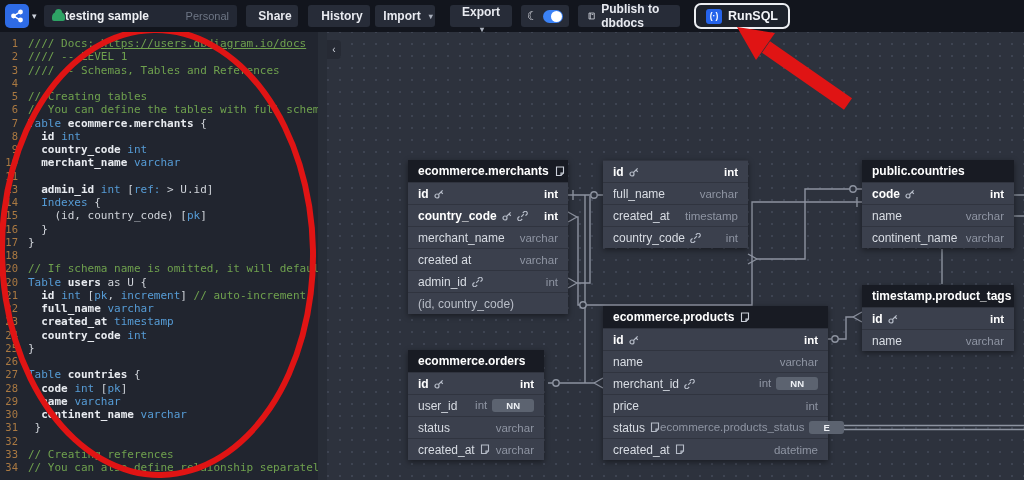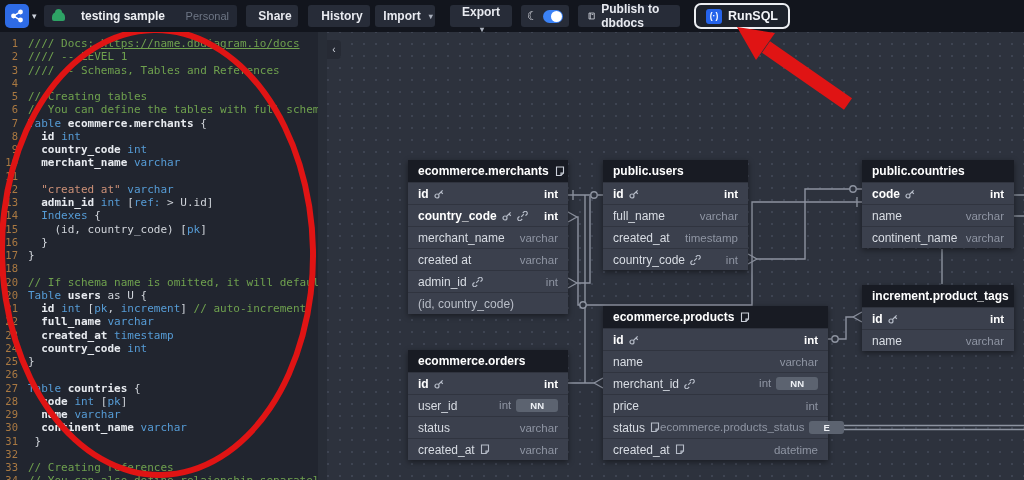--- a/index.html
+++ b/index.html
@@ -7,21 +7,21 @@
     font-family:"Liberation Sans", sans-serif; }
   #app { position:relative; width:1024px; height:480px; }
 
   
   .toolbar { position:absolute; left:0; top:0; width:1024px; height:32px;
     background:#12151d; display:flex; align-items:center; z-index:30; }
   .logo-btn { position:absolute; left:5px; top:4px; width:24px; height:24px;
     background:#2e6be5; border-radius:5px; display:flex; align-items:center; justify-content:center; }
   .logo-caret { position:absolute; left:32px; top:11px; color:#cdd2dc; font-size:9px; }
   .title-pill { position:absolute; left:44px; top:5px; width:193px; height:22px;
-    background:#232834; border-radius:3px; display:flex; align-items:center; padding:0 8px; gap:16px; }
+    background:#232834; border-radius:3px; display:flex; align-items:center; padding:0 8px; gap:0; }
   .cloud-ico { width:13px; height:9px; background:#2ea365; border-radius:5px 5px 2px 2px; position:relative; }
   .cloud-ico:before { content:""; position:absolute; left:3px; top:-3px; width:7px; height:7px;
     background:#2ea365; border-radius:50%; }
   .title-text { color:#eef0f4; font-size:12px; font-weight:bold; flex:1; }
   .title-badge { color:#6e7685; font-size:11px; }
   .tb-btn { position:absolute; top:5px; height:22px; background:#272c38; border-radius:3px;
     color:#e8eaf0; font-size:12px; font-weight:bold; display:flex; align-items:center;
     justify-content:center; gap:6px; padding:8px 10px; }
   .tb-ic { display:inline-flex; color:#d6dae2; }
   .caret-sm { font-size:8px; color:#aab0bc; margin-left:2px; }
@@ -214,23 +214,20 @@
         <div class="row idx">
           <span class="rname">
             <span>(id, country_code)</span>
           </span>
           <span class="rtype">
             <span></span>
           </span>
         </div>
       </div>
       <div class="db-table" style="left: 603px; top: 160px; width: 145px;">
-        <div class="hdr">
-          <span>public.users</span>
-        </div>
         <div class="row pk">
           <span class="rname">
             <span>id</span>
             <span class="f-ico">
               <svg width="10" height="10" viewBox="0 0 10 10">
                 <g stroke="currentColor" stroke-width="1.2" fill="none">
                   <circle cx="3" cy="7" r="2"></circle>
                   <path d="M4.5 5.5 L8.6 1.4 M7 3 L8.8 4.8"></path>
                 </g>
               </svg>
@@ -306,21 +303,21 @@
           <span class="rname">
             <span>continent_name</span>
           </span>
           <span class="rtype">
             <span>varchar</span>
           </span>
         </div>
       </div>
       <div class="db-table" style="left: 862px; top: 285px; width: 152px;">
         <div class="hdr">
-          <span>increment.product_tags</span>
+          <span>timestamp.product_tags</span>
         </div>
         <div class="row pk">
           <span class="rname">
             <span>id</span>
             <span class="f-ico">
               <svg width="10" height="10" viewBox="0 0 10 10">
                 <g stroke="currentColor" stroke-width="1.2" fill="none">
                   <circle cx="3" cy="7" r="2"></circle>
                   <path d="M4.5 5.5 L8.6 1.4 M7 3 L8.8 4.8"></path>
                 </g>
@@ -333,21 +330,21 @@
         </div>
         <div class="row">
           <span class="rname">
             <span>name</span>
           </span>
           <span class="rtype">
             <span>varchar</span>
           </span>
         </div>
       </div>
-      <div class="db-table" style="left: 408px; top: 350px; width: 160px;">
+      <div class="db-table" style="left: 408px; top: 350px; width: 136px;">
         <div class="hdr">
           <span>ecommerce.orders</span>
         </div>
         <div class="row pk">
           <span class="rname">
             <span>id</span>
             <span class="f-ico">
               <svg width="10" height="10" viewBox="0 0 10 10">
                 <g stroke="currentColor" stroke-width="1.2" fill="none">
                   <circle cx="3" cy="7" r="2"></circle>
@@ -487,32 +484,31 @@
           </span>
           <span class="rtype">
             <span>datetime</span>
           </span>
         </div>
       </div>
     </div>
 
   <div class="editor">
     <div id="code-lines">
-        <div class="cl"><span class="ln">1</span><span class="ct"><span class="tk-c">//// Docs: </span><span class="tk-u">https://name.dbdiagram.io/docs</span></span></div>
+        <div class="cl"><span class="ln">1</span><span class="ct"><span class="tk-c">//// Docs: </span><span class="tk-u">https://users.dbdiagram.io/docs</span></span></div>
         <div class="cl"><span class="ln">2</span><span class="ct"><span class="tk-c">//// -- LEVEL 1</span></span></div>
         <div class="cl"><span class="ln">3</span><span class="ct"><span class="tk-c">//// -- Schemas, Tables and References</span></span></div>
         <div class="cl"><span class="ln">4</span><span class="ct"></span></div>
         <div class="cl"><span class="ln">5</span><span class="ct"><span class="tk-c">// Creating tables</span></span></div>
         <div class="cl"><span class="ln">6</span><span class="ct"><span class="tk-c">// You can define the tables with full schema names</span></span></div>
         <div class="cl"><span class="ln">7</span><span class="ct"><span class="tk-k">Table</span><span> </span><span class="tk-i">ecommerce.merchants</span><span> {</span></span></div>
         <div class="cl"><span class="ln">8</span><span class="ct"><span>  </span><span class="tk-i">id</span><span> </span><span class="tk-k">int</span></span></div>
         <div class="cl"><span class="ln">9</span><span class="ct"><span>  </span><span class="tk-i">country_code</span><span> </span><span class="tk-k">int</span></span></div>
         <div class="cl"><span class="ln">10</span><span class="ct"><span>  </span><span class="tk-i">merchant_name</span><span> </span><span class="tk-k">varchar</span></span></div>
         <div class="cl"><span class="ln">11</span><span class="ct"></span></div>
-        <div class="cl"><span class="ln">12</span><span class="ct"><span>  </span><span class="tk-s">"created at"</span><span> </span><span class="tk-k">varchar</span></span></div>
         <div class="cl"><span class="ln">13</span><span class="ct"><span>  </span><span class="tk-i">admin_id</span><span> </span><span class="tk-k">int</span><span> [</span><span class="tk-k">ref:</span><span> &gt; U.id]</span></span></div>
         <div class="cl"><span class="ln">14</span><span class="ct"><span>  </span><span class="tk-k">Indexes</span><span> {</span></span></div>
         <div class="cl"><span class="ln">15</span><span class="ct"><span>    (id, country_code) [</span><span class="tk-k">pk</span><span>]</span></span></div>
         <div class="cl"><span class="ln">16</span><span class="ct"><span>  }</span></span></div>
         <div class="cl"><span class="ln">17</span><span class="ct"><span>}</span></span></div>
         <div class="cl"><span class="ln">18</span><span class="ct"></span></div>
         <div class="cl"><span class="ln">20</span><span class="ct"><span class="tk-c">// If schema name is omitted, it will default to "public" schema.</span></span></div>
         <div class="cl"><span class="ln">20</span><span class="ct"><span class="tk-k">Table</span><span> </span><span class="tk-i">users</span><span> as U {</span></span></div>
         <div class="cl"><span class="ln">21</span><span class="ct"><span>  </span><span class="tk-i">id</span><span> </span><span class="tk-k">int</span><span> [</span><span class="tk-k">pk</span><span>, </span><span class="tk-k">increment</span><span>] </span><span class="tk-c">// auto-increment</span></span></div>
         <div class="cl"><span class="ln">22</span><span class="ct"><span>  </span><span class="tk-i">full_name</span><span> </span><span class="tk-k">varchar</span></span></div>

